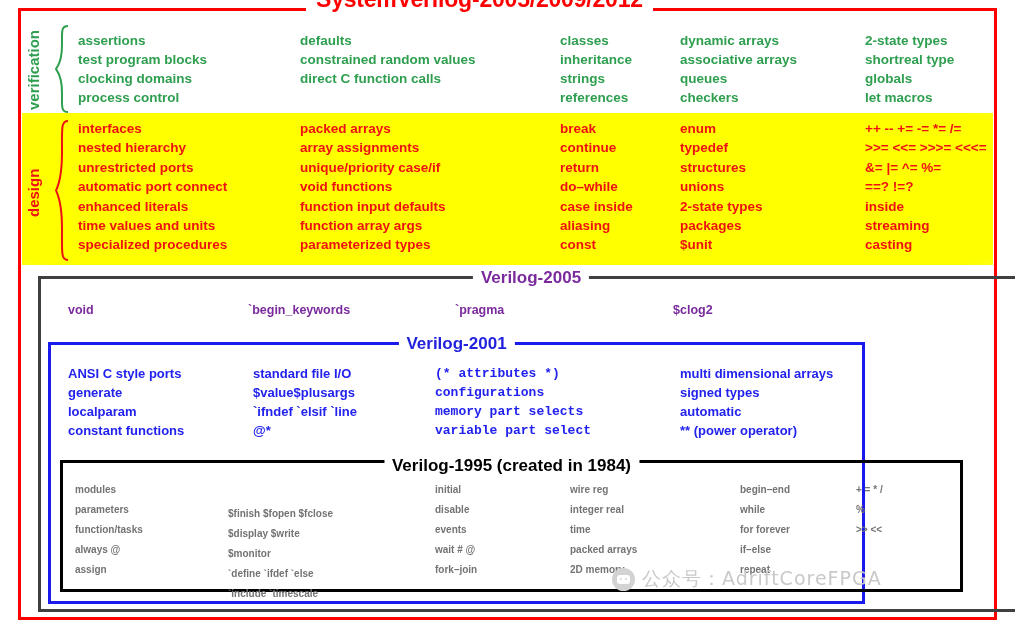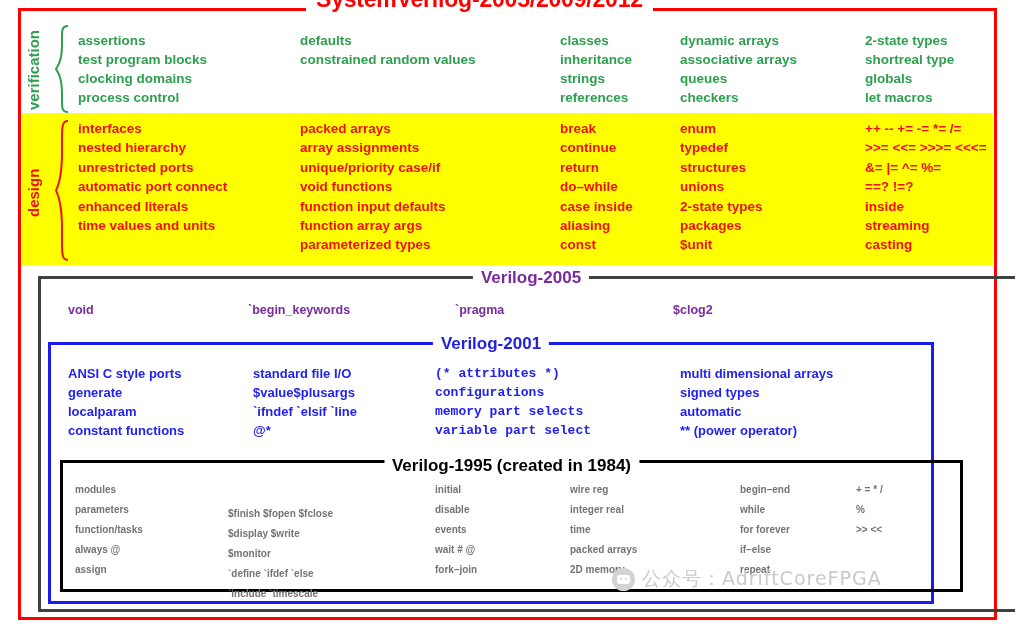--- a/index.html
+++ b/index.html
@@ -106,21 +106,21 @@
     font-size:12.5px;
     font-weight:bold;
     color:#7a2a9c;
     white-space:nowrap;
   }
 
   
   #v2001-box{
     position:absolute;
     left:48px;top:342px;
-    width:886px;height:262px;
+    width:817px;height:262px;
     border:3px solid #1a1aee;
     box-sizing:border-box;
   }
   #v2001-title{
     position:absolute;
     left:50%;top:0;
     transform:translate(-50%,-56%);
     background:#ffffff;
     padding:0 8px;
     color:#2222dd;
@@ -219,20 +219,21 @@
 
 <div class="col verif-col" style="left:78px;top:31px;">
   <div class="row-line">assertions</div>
   <div class="row-line">test program blocks</div>
   <div class="row-line">clocking domains</div>
   <div class="row-line">process control</div>
 </div>
 <div class="col verif-col" style="left:300px;top:31px;">
   <div class="row-line">defaults</div>
   <div class="row-line">constrained random values</div>
+  <div class="row-line">direct C function calls</div>
 </div>
 <div class="col verif-col" style="left:560px;top:31px;">
   <div class="row-line">classes</div>
   <div class="row-line">inheritance</div>
   <div class="row-line">strings</div>
   <div class="row-line">references</div>
 </div>
 <div class="col verif-col" style="left:680px;top:31px;">
   <div class="row-line">dynamic arrays</div>
   <div class="row-line">associative arrays</div>
@@ -246,20 +247,21 @@
   <div class="row-line">let macros</div>
 </div>
 
 <div class="col design-col" style="left:78px;top:119px;">
   <div class="row-line">interfaces</div>
   <div class="row-line">nested hierarchy</div>
   <div class="row-line">unrestricted ports</div>
   <div class="row-line">automatic port connect</div>
   <div class="row-line">enhanced literals</div>
   <div class="row-line">time values and units</div>
+  <div class="row-line">specialized procedures</div>
 </div>
 <div class="col design-col" style="left:300px;top:119px;">
   <div class="row-line">packed arrays</div>
   <div class="row-line">array assignments</div>
   <div class="row-line">unique/priority case/if</div>
   <div class="row-line">void functions</div>
   <div class="row-line">function input defaults</div>
   <div class="row-line">function array args</div>
   <div class="row-line">parameterized types</div>
 </div>

